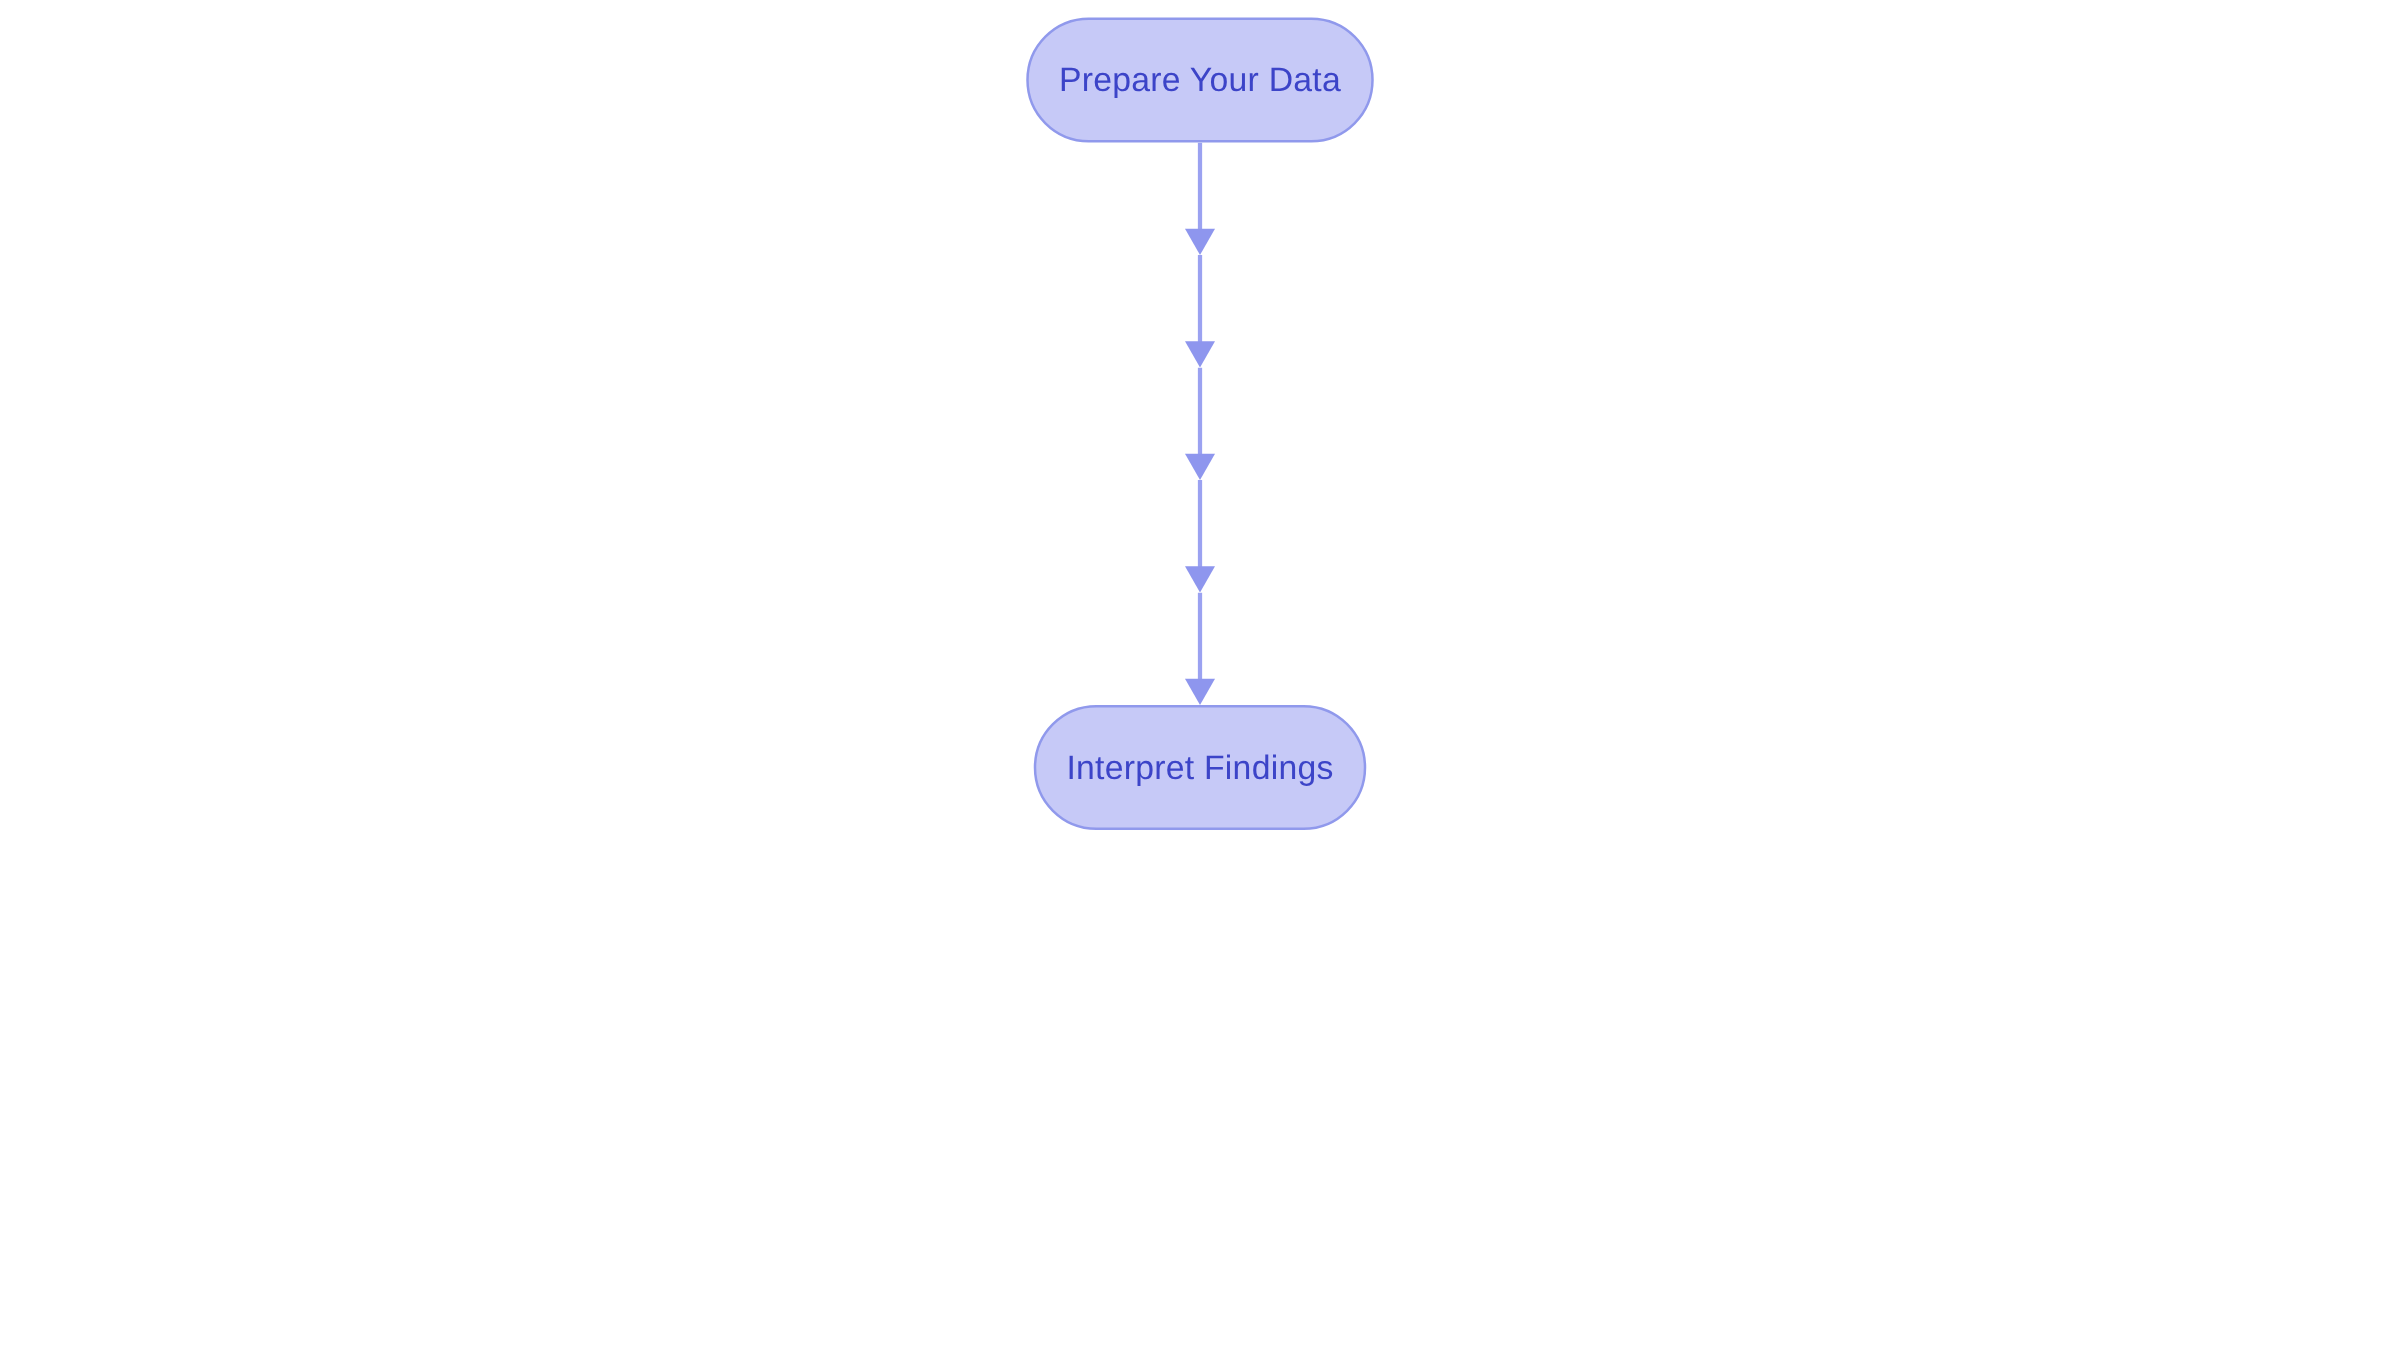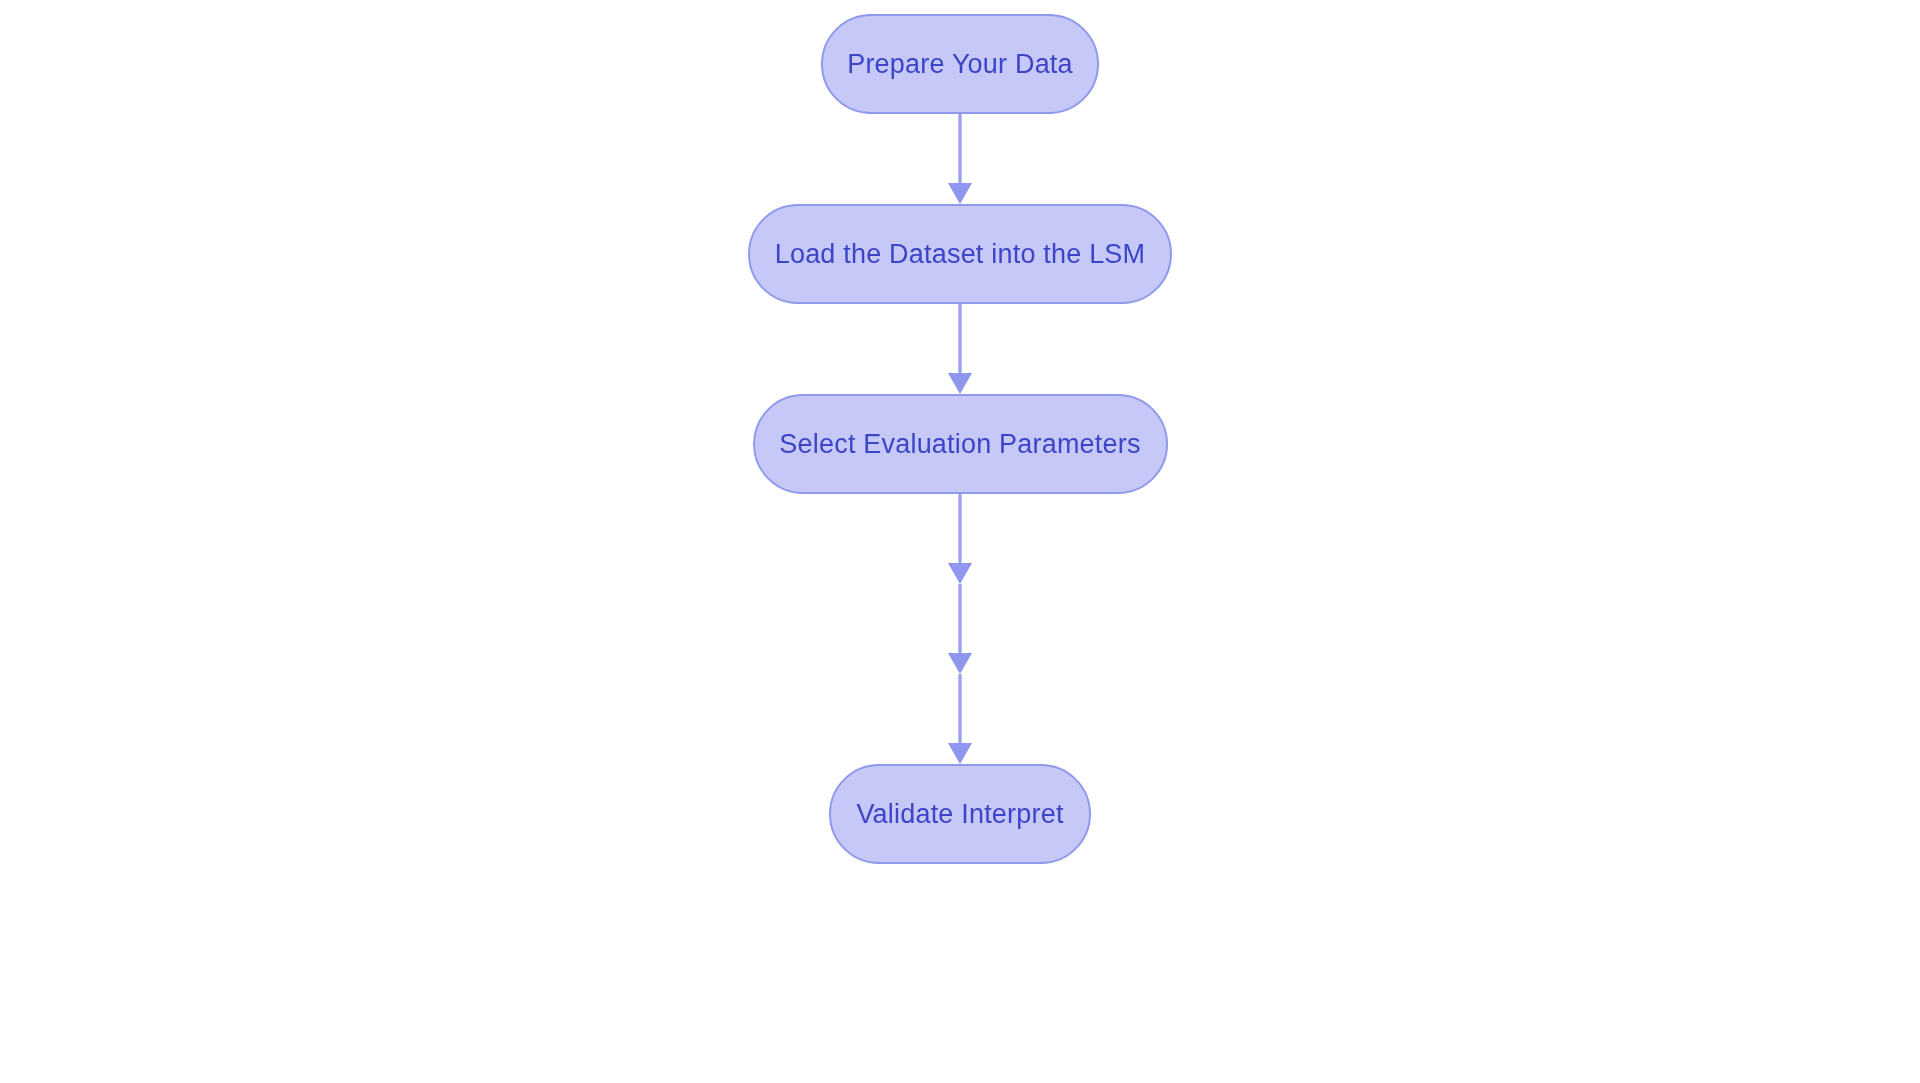--- a/index.html
+++ b/index.html
@@ -55,47 +55,41 @@
 
   <div class="flow-node n1">
     <span>Prepare Your Data</span>
   </div>
 
   <svg class="flow-arrow" viewBox="0 0 28 90" xmlns="http://www.w3.org/2000/svg">
     <line x1="14" y1="0" x2="14" y2="70" stroke="#9ba2f1" stroke-width="3.4"></line>
     <polygon points="2,69 26,69 14,90" fill="#8e96ee"></polygon>
   </svg>
 
-  <div class="flow-node n2">
-    <span>Load the Dataset into the LSM</span>
-  </div>
 
   <svg class="flow-arrow" viewBox="0 0 28 90" xmlns="http://www.w3.org/2000/svg">
     <line x1="14" y1="0" x2="14" y2="70" stroke="#9ba2f1" stroke-width="3.4"></line>
     <polygon points="2,69 26,69 14,90" fill="#8e96ee"></polygon>
   </svg>
 
-  <div class="flow-node n3">
-    <span>Select Evaluation Parameters</span>
-  </div>
 
   <svg class="flow-arrow" viewBox="0 0 28 90" xmlns="http://www.w3.org/2000/svg">
     <line x1="14" y1="0" x2="14" y2="70" stroke="#9ba2f1" stroke-width="3.4"></line>
     <polygon points="2,69 26,69 14,90" fill="#8e96ee"></polygon>
   </svg>
 
 
   <svg class="flow-arrow" viewBox="0 0 28 90" xmlns="http://www.w3.org/2000/svg">
     <line x1="14" y1="0" x2="14" y2="70" stroke="#9ba2f1" stroke-width="3.4"></line>
     <polygon points="2,69 26,69 14,90" fill="#8e96ee"></polygon>
   </svg>
 
 
   <svg class="flow-arrow" viewBox="0 0 28 90" xmlns="http://www.w3.org/2000/svg">
     <line x1="14" y1="0" x2="14" y2="70" stroke="#9ba2f1" stroke-width="3.4"></line>
     <polygon points="2,69 26,69 14,90" fill="#8e96ee"></polygon>
   </svg>
 
   <div class="flow-node n6">
-    <span>Validate Interpret</span>
+    <span>Interpret Findings</span>
   </div>
 
 </div>
 
 </body></html>

